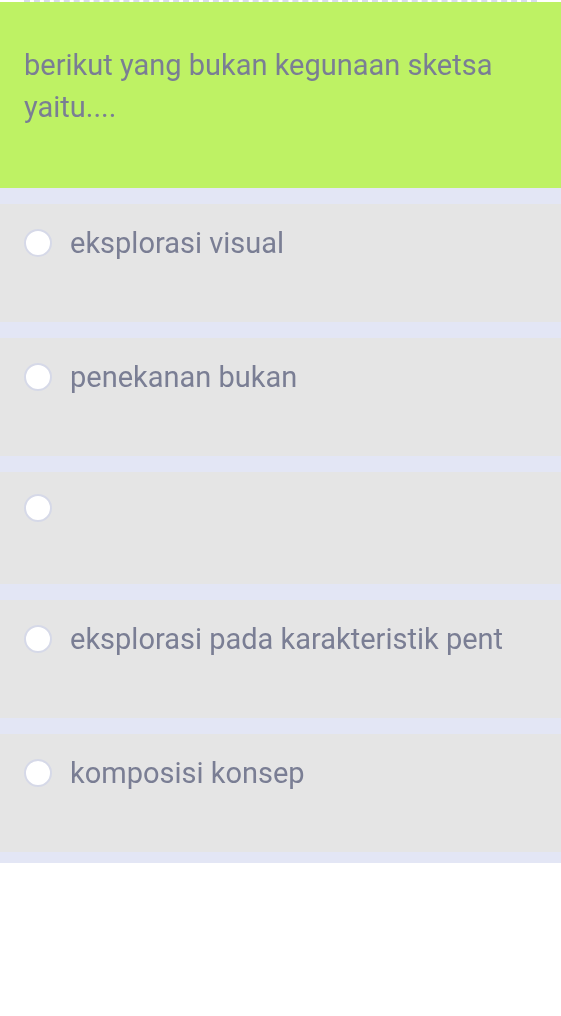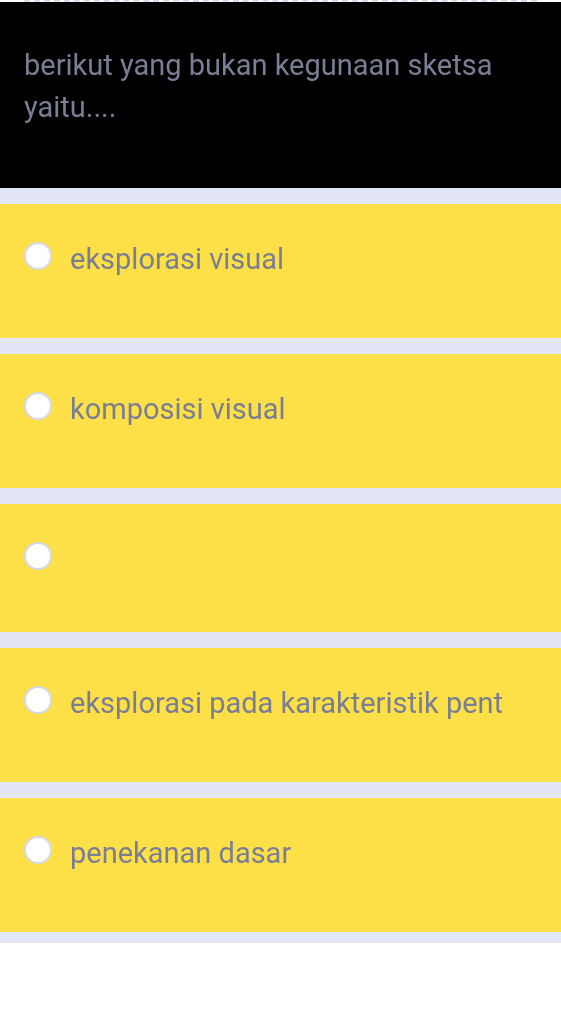--- a/index.html
+++ b/index.html
@@ -12,38 +12,38 @@
       background: #ffffff;
       width: 561px;
       overflow-x: hidden;
     }
     .dashed-divider {
       border-top: 2px dashed #d8dced;
       margin: 0 24px;
     }
     .question-block {
       padding: 42px 28px 60px 24px;
-      background: #000000;
+      background: #bef264;
     }
     .question-text {
       font-size: 29px;
       line-height: 1.45;
       color: #7a7e94;
       font-weight: 400;
     }
     .separator {
       height: 16px;
       background: #e3e6f5;
       width: 100%;
     }
     .option-block {
-      background: #fde047;
-      padding: 38px 24px 62px 24px;
+      background: #e5e5e5;
+      padding: 22px 24px 62px 24px;
       display: flex;
-      align-items: flex-start;
+      align-items: center;
       gap: 18px;
     }
     .radio-circle {
       width: 28px;
       height: 28px;
       border: 2.5px solid #d6d9e8;
       border-radius: 50%;
       flex-shrink: 0;
       background: #ffffff;
     }
@@ -72,36 +72,36 @@
 
 <div class="option-block">
   <div class="radio-circle"></div>
   <div class="option-label">eksplorasi visual</div>
 </div>
 
 <div class="separator"></div>
 
 <div class="option-block">
   <div class="radio-circle"></div>
-  <div class="option-label">komposisi visual</div>
+  <div class="option-label">penekanan bukan</div>
 </div>
 
 <div class="separator"></div>
 
 <div class="option-block">
   <div class="radio-circle"></div>
 </div>
 
 <div class="separator"></div>
 
 <div class="option-block">
   <div class="radio-circle"></div>
   <div class="option-label">eksplorasi pada karakteristik pent</div>
 </div>
 
 <div class="separator"></div>
 
 <div class="option-block">
   <div class="radio-circle"></div>
-  <div class="option-label">penekanan dasar</div>
+  <div class="option-label">komposisi konsep</div>
 </div>
 
 <div class="bottom-sep"></div>
 
 </body></html>

